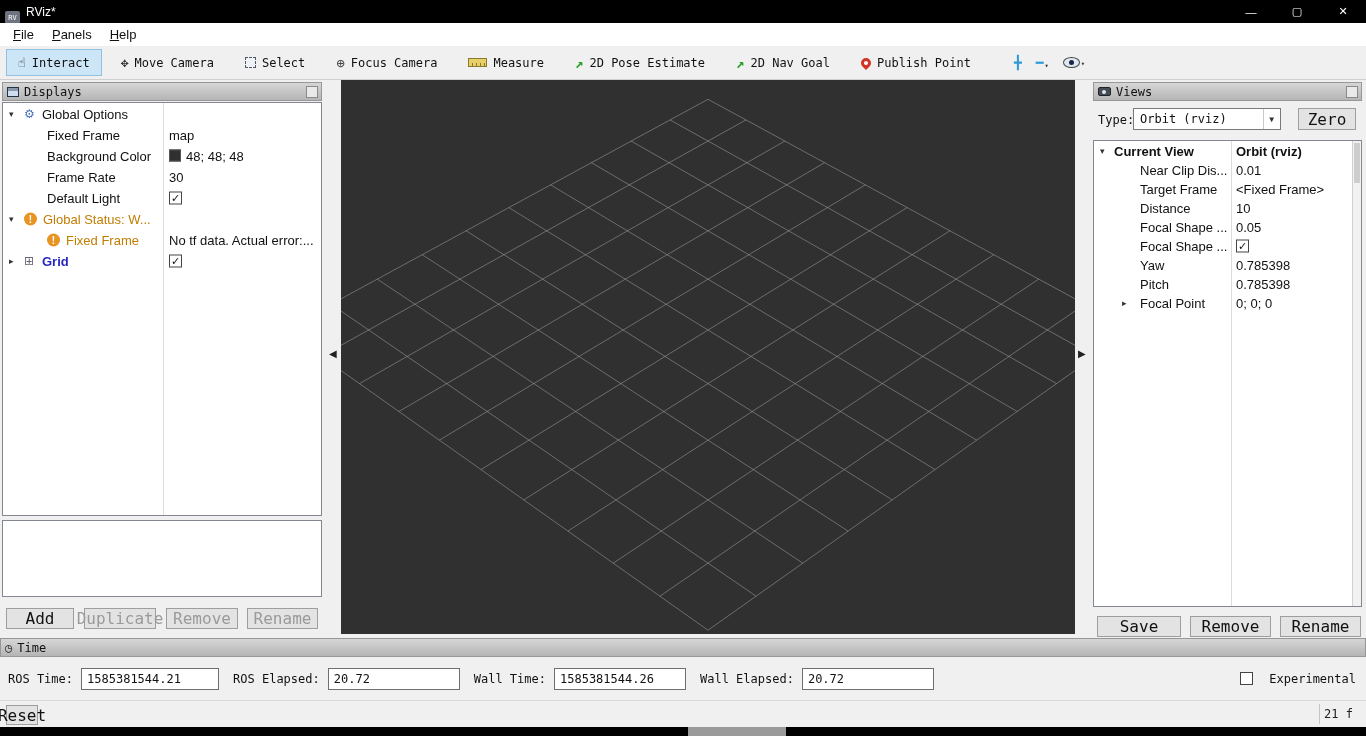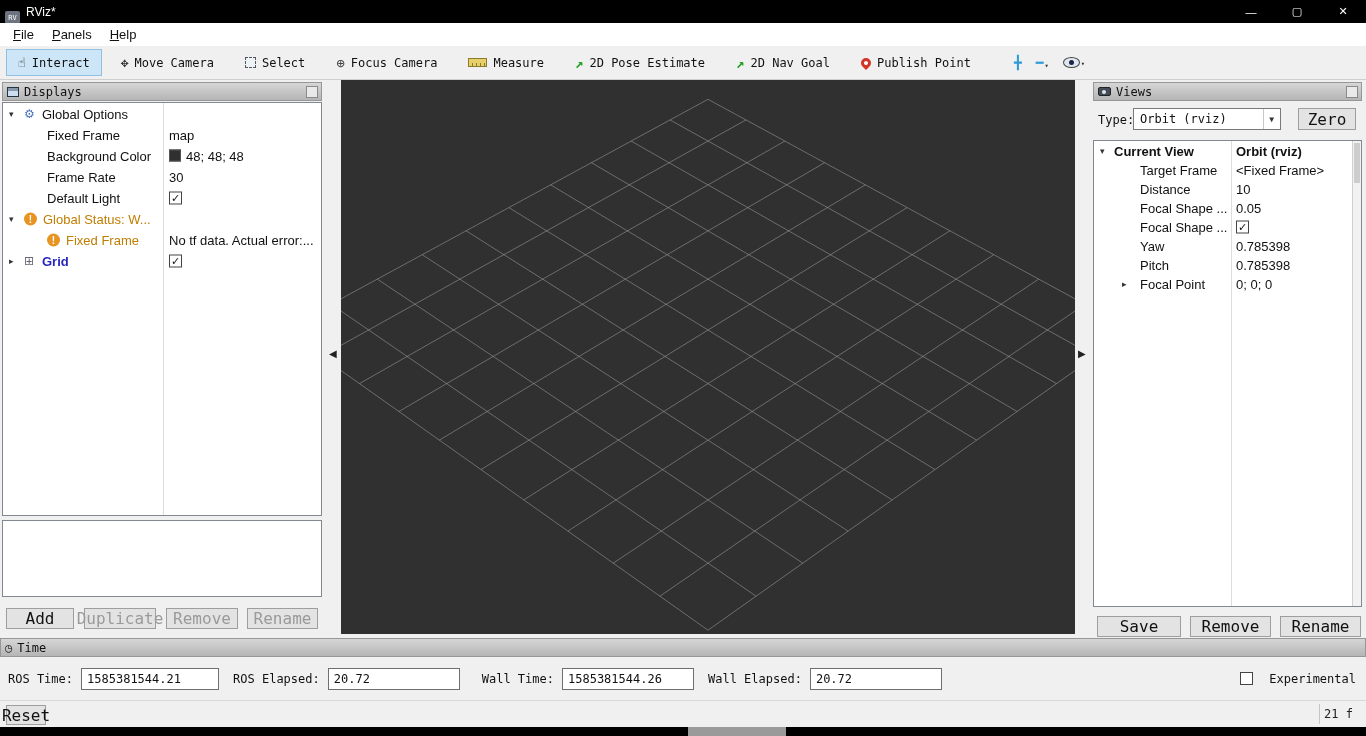--- a/index.html
+++ b/index.html
@@ -244,20 +244,24 @@
 
 <div class="tree" style="left:1093px;top:140px;width:269px;height:467px;">
   <div class="colsep" style="left:137px;"></div>
 
   <div class="vrow">
     <span class="exp" style="left:6px;">▾</span>
     <span style="left:20px;font-weight:bold;">Current View</span>
     <span style="left:142px;font-weight:bold;">Orbit (rviz)</span>
   </div>
   <div class="vrow">
+    <span style="left:46px;">Near Clip Dis...</span>
+    <span style="left:142px;">0.01</span>
+  </div>
+  <div class="vrow">
     <span style="left:46px;">Target Frame</span>
     <span style="left:142px;">&lt;Fixed Frame&gt;</span>
   </div>
   <div class="vrow">
     <span style="left:46px;">Distance</span>
     <span style="left:142px;">10</span>
   </div>
   <div class="vrow">
     <span style="left:46px;">Focal Shape ...</span>
     <span style="left:142px;">0.05</span>
@@ -293,31 +297,31 @@
 
 <div class="phead" style="left:0px;top:638px;width:1366px;">
   <span class="clock">◷</span>
   <span>Time</span>
 </div>
 <div class="time-content">
   <span class="tlabel">ROS Time:</span>
   <div class="tinput" style="width:138px;">1585381544.21</div>
   <span class="tlabel" style="margin-left:6px;">ROS Elapsed:</span>
   <div class="tinput" style="width:132px;">20.72</div>
-  <span class="tlabel" style="margin-left:14px;">Wall Time:</span>
+  <span class="tlabel" style="margin-left:6px;">Wall Time:</span>
   <div class="tinput" style="width:132px;">1585381544.26</div>
   <span class="tlabel" style="margin-left:6px;">Wall Elapsed:</span>
   <div class="tinput" style="width:132px;">20.72</div>
   <div class="exp-box">
     <span class="cb"></span>
     <span class="tlabel">Experimental</span>
   </div>
 </div>
 
 <div class="statusbar">
-  <div class="btn" style="left:6px;top:4px;width:40px;height:20px;position:absolute;">Reset</div>
+  <div class="btn" style="left:6px;top:4px;width:32px;height:20px;position:absolute;">Reset</div>
   <div class="fps-sep"></div>
   <span class="fps">21 f</span>
 </div>
 
 <div class="taskbar">
   <div class="seg"></div>
 </div>
 
 </body></html>

